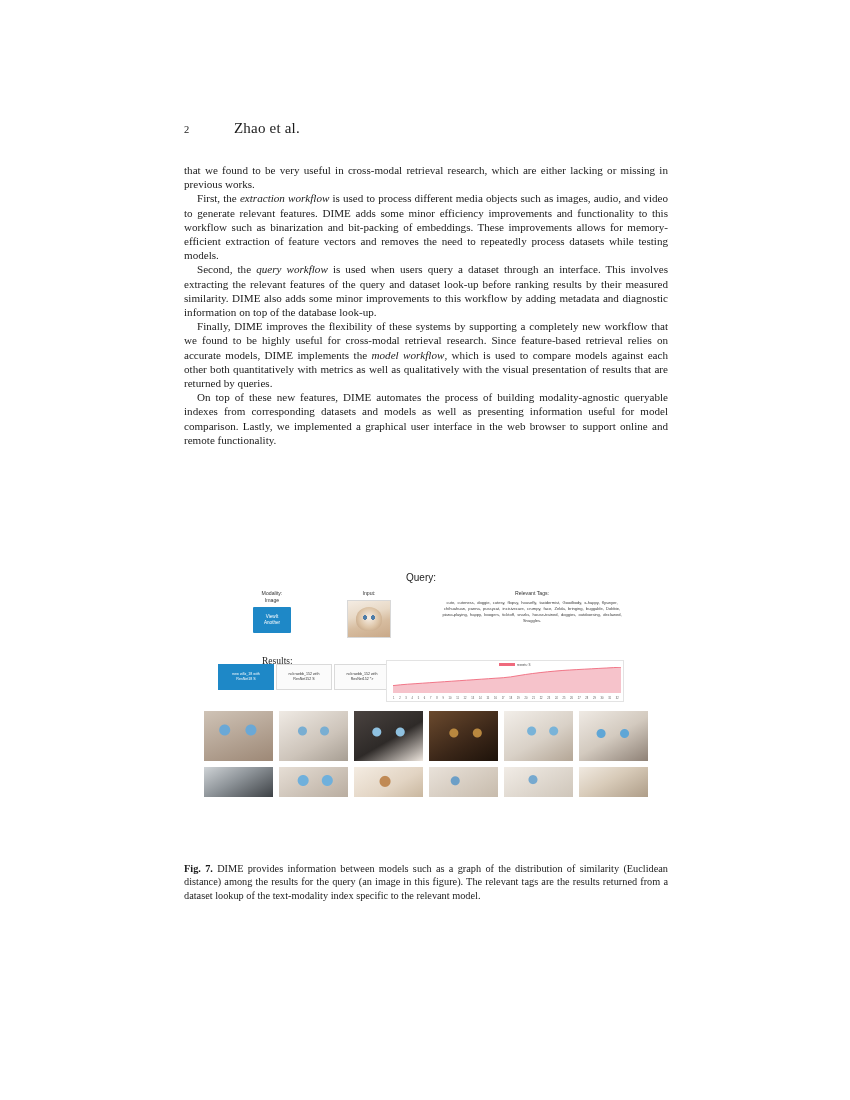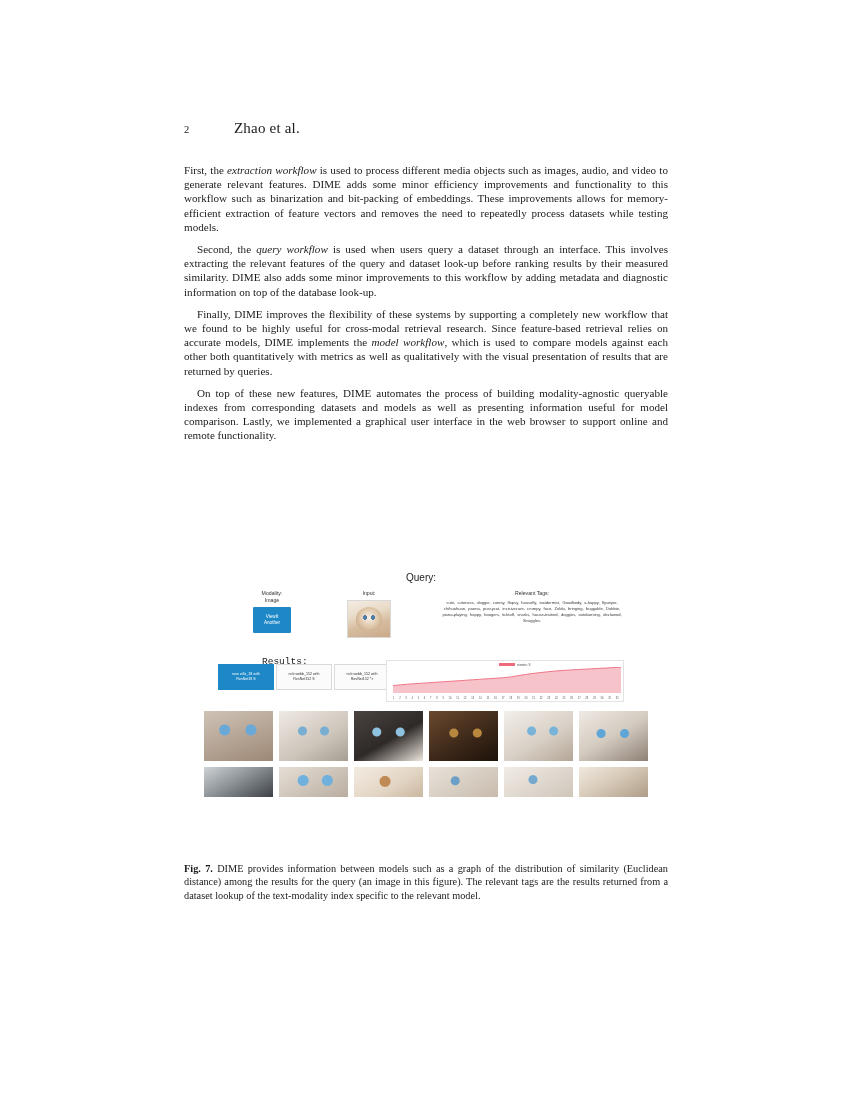--- a/index.html
+++ b/index.html
@@ -42,21 +42,21 @@
   p.body {
     margin: 0;
     font-size: 11.1px;
     line-height: 14.2px;
     text-align: justify;
     text-justify: inter-word;
     hyphens: auto;
   }
   p.body + p.body {
     text-indent: 13px;
-    margin-top: 8px;
+    margin-top: 0;
   }
   .it {
     font-style: italic;
   }
   
   .figure {
     position: absolute;
     left: 184px;
     top: 568px;
     width: 484px;
@@ -149,21 +149,21 @@
     color: #3b3b3b;
     font-family: "Liberation Sans", sans-serif;
     word-spacing: 1px;
   }
   .results-title {
     position: absolute;
     left: 78px;
     top: 88px;
     font-size: 9.5px;
     color: #222;
-    font-family: Liberation Mono, monospace;
+    font-family: Liberation Serif, serif;
     text-align: center;
   }
   .model-cards {
     position: absolute;
     left: 34px;
     top: 96px;
     display: flex;
     gap: 2px;
   }
   .model-card {
@@ -318,20 +318,21 @@
 
 <div class="page">
 
   <div class="content">
 
     <div class="runhead">
       <span class="folio">2</span>
       <span class="authors">Zhao et al.</span>
     </div>
 
+    <p class="body">that we found to be very useful in cross-modal retrieval research, which are either lacking or missing in previous works.</p>
 
     <p class="body"><span>First, the </span><span class="it">extraction workflow</span><span> is used to process different media objects such as images, audio, and video to generate relevant features. DIME adds some minor efficiency improvements and functionality to this workflow such as binarization and bit-packing of embeddings. These improvements allows for memory-efficient extraction of feature vectors and removes the need to repeatedly process datasets while testing models.</span></p>
 
     <p class="body"><span>Second, the </span><span class="it">query workflow</span><span> is used when users query a dataset through an interface. This involves extracting the relevant features of the query and dataset look-up before ranking results by their measured similarity. DIME also adds some minor improvements to this workflow by adding metadata and diagnostic information on top of the database look-up.</span></p>
 
     <p class="body"><span>Finally, DIME improves the flexibility of these systems by supporting a completely new workflow that we found to be highly useful for cross-modal retrieval research. Since feature-based retrieval relies on accurate models, DIME implements the </span><span class="it">model workflow</span><span>, which is used to compare models against each other both quantitatively with metrics as well as qualitatively with the visual presentation of results that are returned by queries.</span></p>
 
     <p class="body">On top of these new features, DIME automates the process of building modality-agnostic queryable indexes from corresponding datasets and models as well as presenting information useful for model comparison. Lastly, we implemented a graphical user interface in the web browser to support online and remote functionality.</p>
 
   </div>

